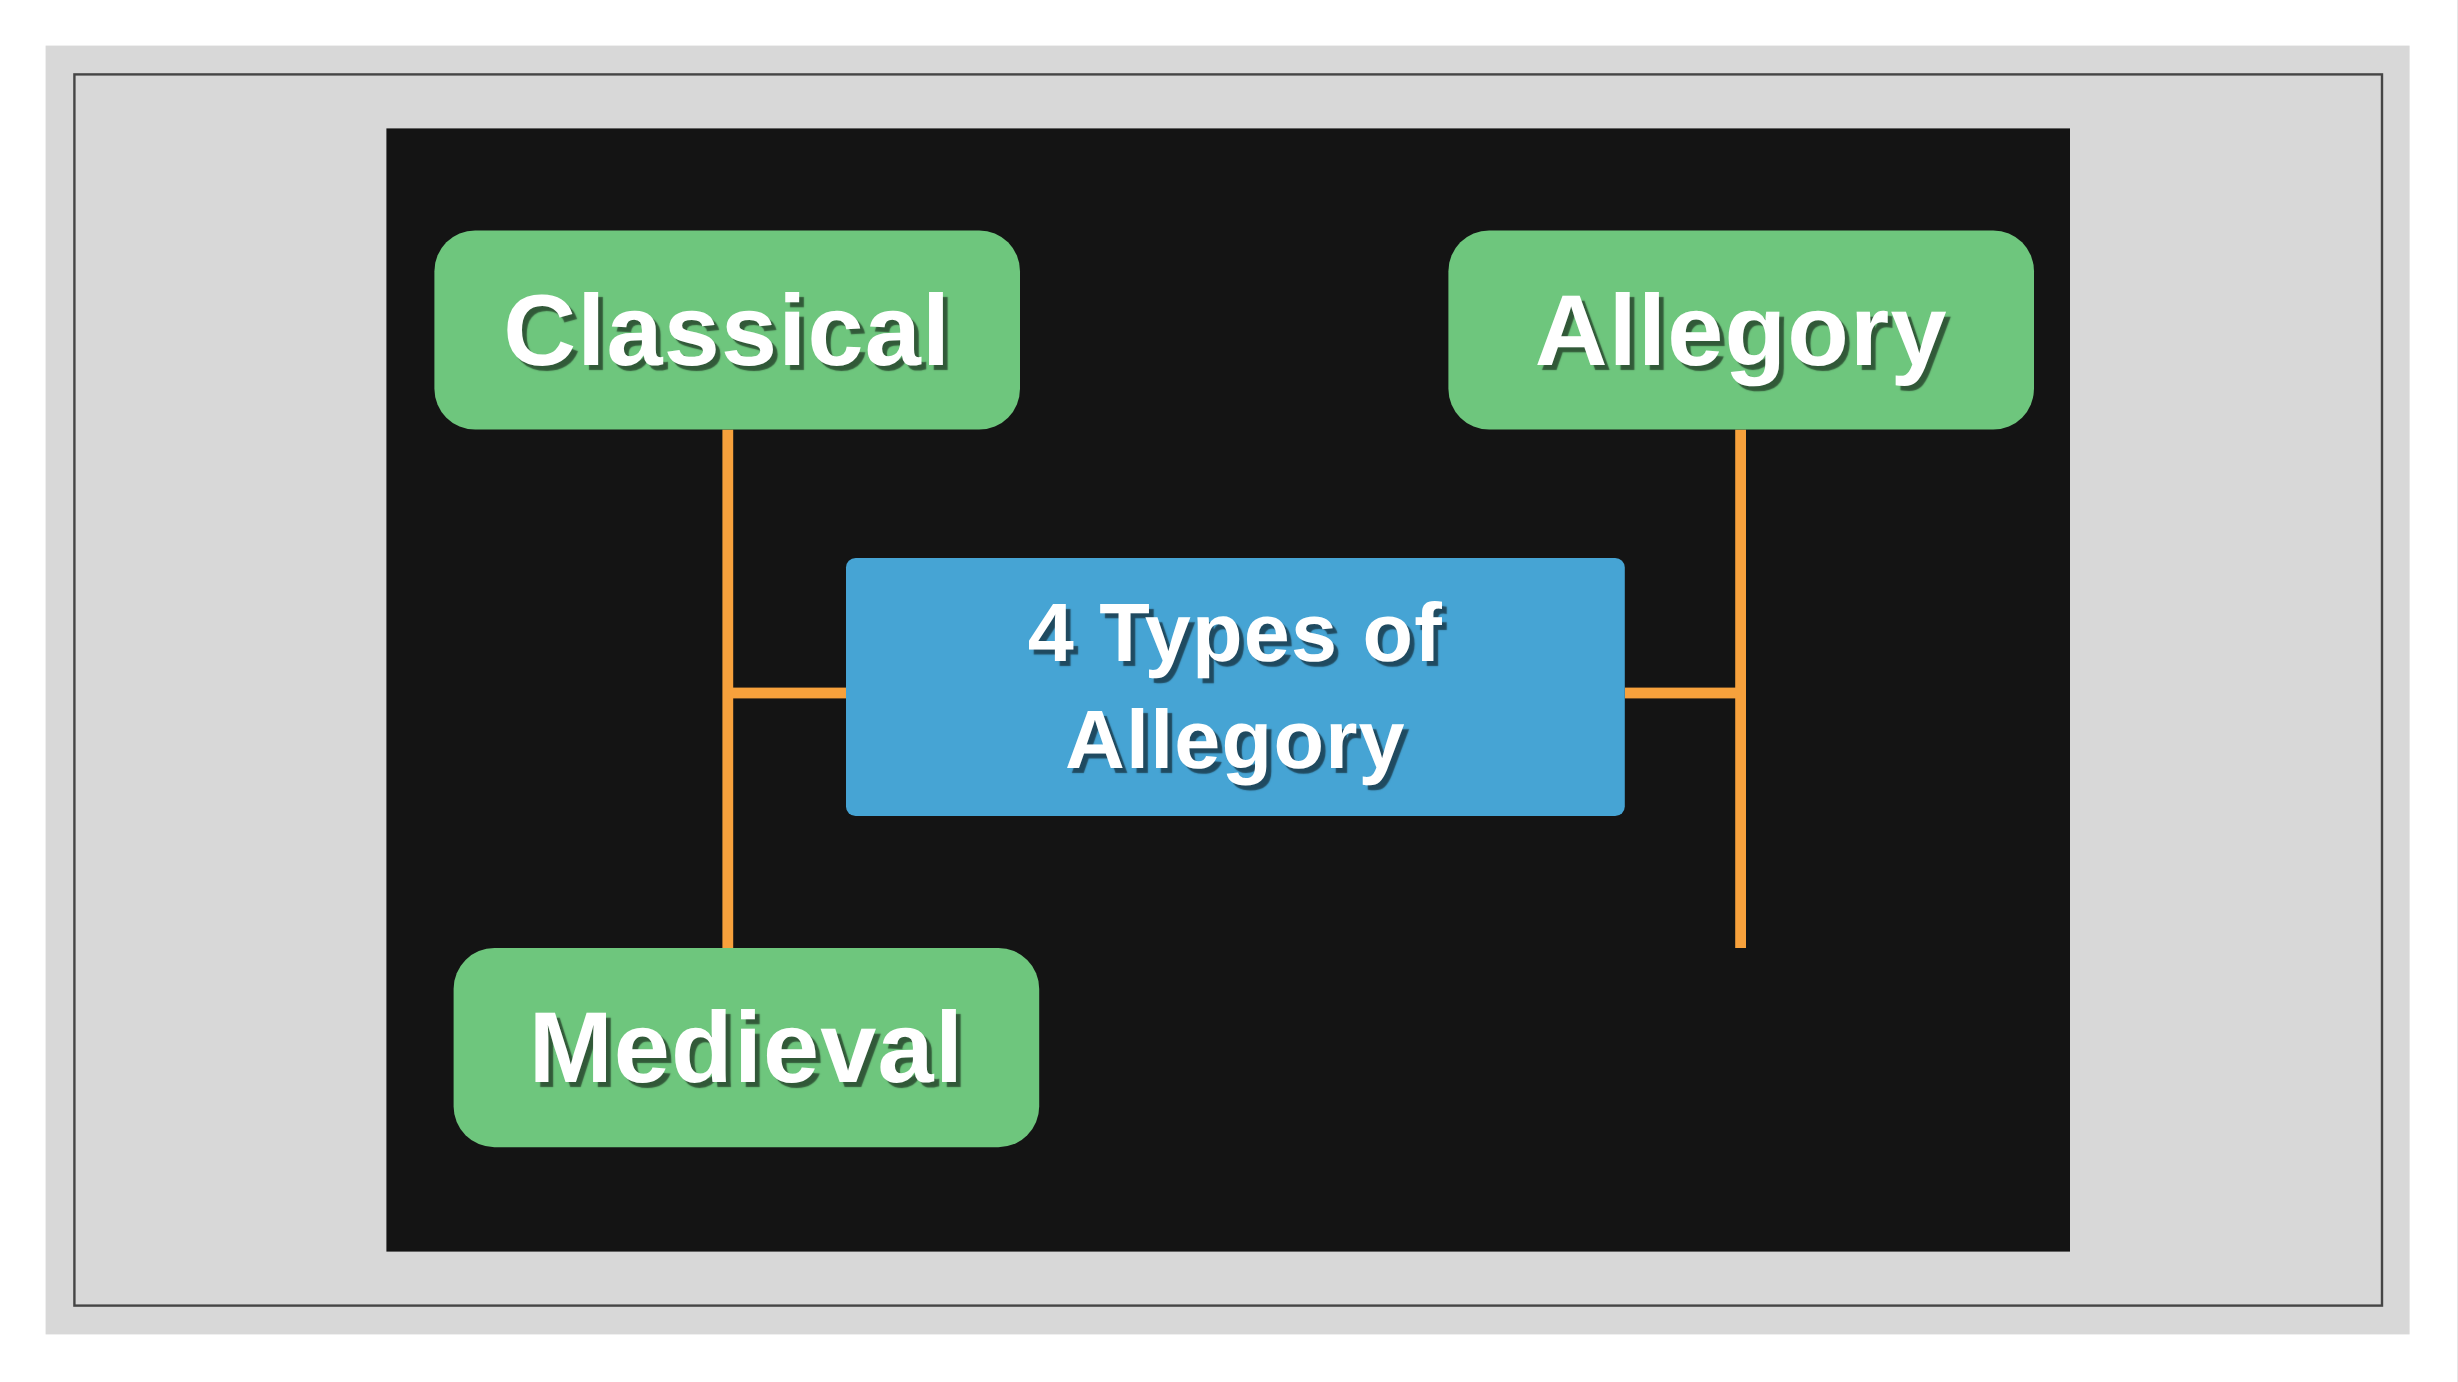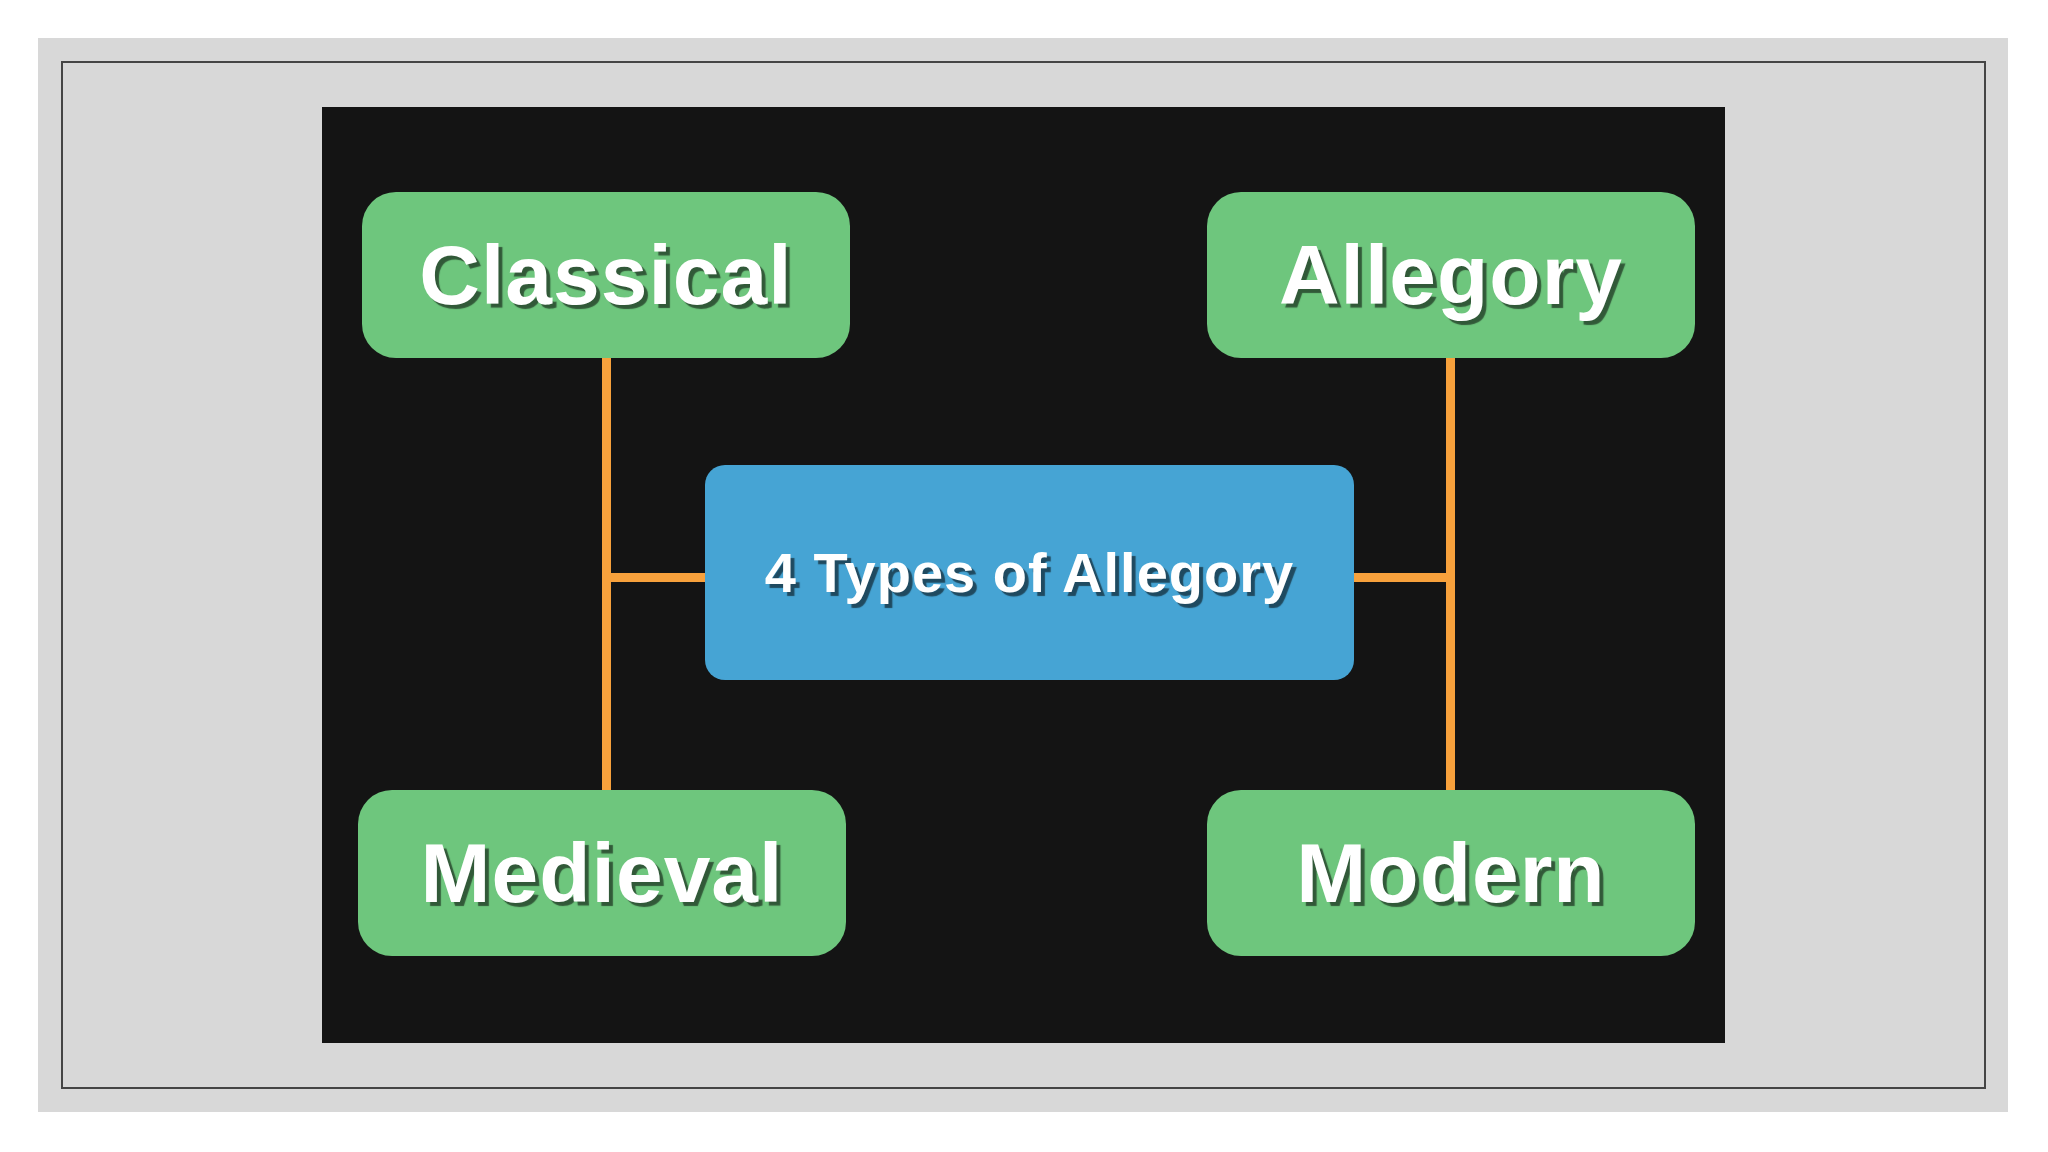--- a/index.html
+++ b/index.html
@@ -55,29 +55,29 @@
     width: 488px; height: 166px;
     background: var(--node-fill, #6ec67d);
     border-radius: 34px;
     font-size: 84px;
   }
 
   .node.center {
     left: 383px; top: 358px;
     width: 649px; height: 215px;
     background: var(--center-fill, #46a4d4);
-    border-radius: 20px;
-    font-size: 56px;
+    border-radius: 8px;
+    font-size: 69px;
     line-height: 1.28;
     padding: 0 30px;
   }
 
   .node.top-left     { left: 40px;  top: 85px;  }
   .node.top-right    { left: 885px; top: 85px;  }
-  .node.bottom-left  { left: 36px;  top: 683px; }
+  .node.bottom-left  { left: 56px;  top: 683px; }
   .node.bottom-right { left: 885px; top: 683px; }
 
   .connector {
     position: absolute;
     background: var(--connector, #f7a13c);
   }
   .connector.v { width: 9px; top: 251px; height: 432px; }
   .connector.v.left  { left: 280px; }
   .connector.v.right { left: 1124px; }
   .connector.h { height: 9px; top: 466px; }
@@ -104,22 +104,19 @@
     </div>
 
     <div class="node green top-right">
       <span class="label">Allegory</span>
     </div>
 
     <div class="node green bottom-left">
       <span class="label">Medieval</span>
     </div>
 
-    <div class="node green bottom-right">
-      <span class="label">Modern</span>
-    </div>
 
     <div class="node center">
       <span class="label">4 Types of Allegory</span>
     </div>
 
   </div>
 </div>
 
 </body></html>

